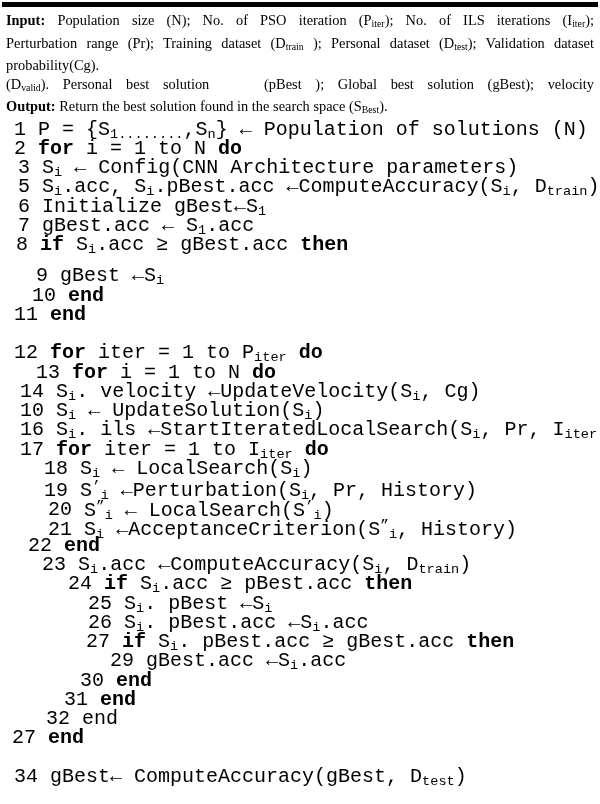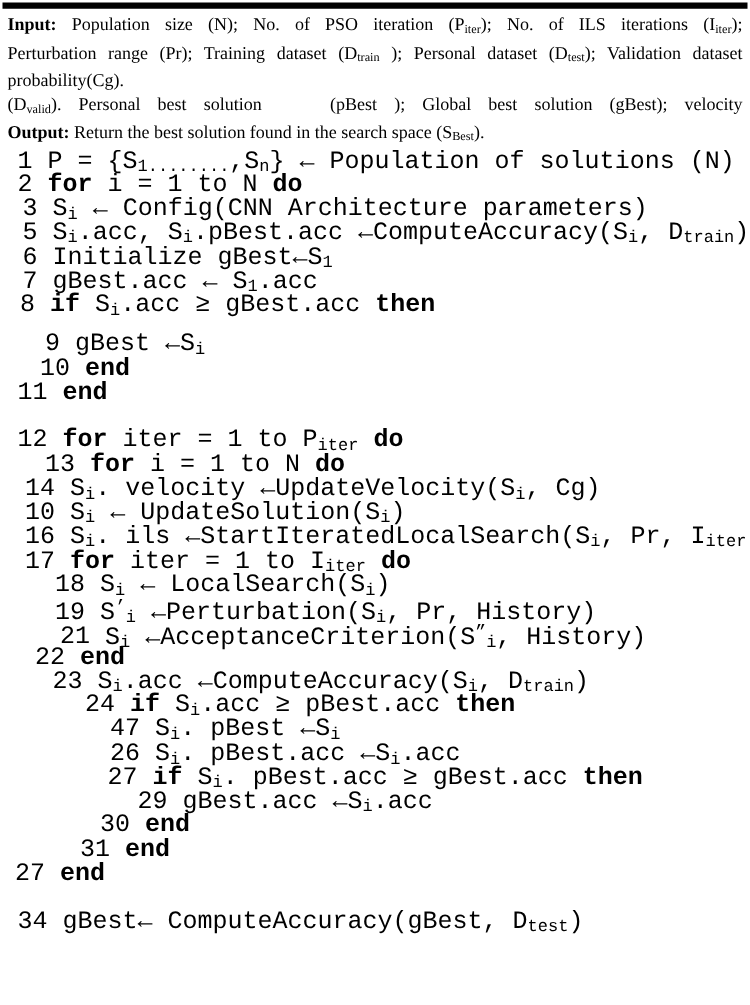--- a/index.html
+++ b/index.html
@@ -101,28 +101,30 @@
       <div class="line" style="padding-left: 8px;"><span>11</span> <span><b>end</b></span></div>
       <div class="spacer"></div>
       <div class="line" style="padding-left: 8px;"><span>12</span> <span><b>for</b> iter = 1 to P<sub>iter</sub> <b>do</b></span></div>
       <div class="line" style="padding-left: 30px;"><span>13</span> <span><b>for</b> i = 1 to N <b>do</b></span></div>
       <div class="line" style="padding-left: 14px;"><span>14</span> <span>S<sub>i</sub>. velocity ←UpdateVelocity(S<sub>i</sub>, Cg)</span></div>
       <div class="line" style="padding-left: 14px;"><span>10</span> <span>S<sub>i</sub> ← UpdateSolution(S<sub>i</sub>)</span></div>
       <div class="line" style="padding-left: 14px;"><span>16</span> <span>S<sub>i</sub>. ils ←StartIteratedLocalSearch(S<sub>i</sub>, Pr, I<sub>iter</sub>)</span></div>
       <div class="line" style="padding-left: 14px;"><span>17</span> <span><b>for</b> iter = 1 to I<sub>iter</sub> <b>do</b></span></div>
       <div class="line" style="padding-left: 38px;"><span>18</span> <span>S<sub>i</sub> ← LocalSearch(S<sub>i</sub>)</span></div>
       <div class="line" style="padding-left: 38px;"><span>19</span> <span>S<span class="prime">’</span><sub>i</sub> ←Perturbation(S<sub>i</sub>, Pr, History)</span></div>
+      <div class="line" style="padding-left: 42px;"><span>20</span> <span>S<span class="prime">”</span><sub>i</sub> ← LocalSearch(S<span class="prime">’</span><sub>i</sub>)</span></div>
       <div class="line" style="padding-left: 42px;"><span>21</span> <span>S<sub>i</sub> ←AcceptanceCriterion(S<span class="prime">”</span><sub>i</sub>, History)</span></div>
       <div class="line" style="padding-left: 22px;"><span>22</span> <span><b>end</b></span></div>
       <div class="line" style="padding-left: 36px;"><span>23</span> <span>S<sub>i</sub>.acc ←ComputeAccuracy(S<sub>i</sub>, D<sub>train</sub>)</span></div>
       <div class="line" style="padding-left: 62px;"><span>24</span> <span><b>if</b> S<sub>i</sub>.acc ≥ pBest.acc <b>then</b></span></div>
-      <div class="line" style="padding-left: 82px;"><span>47</span> <span>S<sub>i</sub>. pBest ←S<sub>i</sub></span></div>
+      <div class="line" style="padding-left: 82px;"><span>25</span> <span>S<sub>i</sub>. pBest ←S<sub>i</sub></span></div>
       <div class="line" style="padding-left: 82px;"><span>26</span> <span>S<sub>i</sub>. pBest.acc ←S<sub>i</sub>.acc</span></div>
       <div class="line" style="padding-left: 80px;"><span>27</span> <span><b>if</b> S<sub>i</sub>. pBest.acc ≥ gBest.acc <b>then</b></span></div>
       <div class="line" style="padding-left: 104px;"><span>29</span> <span>gBest.acc ←S<sub>i</sub>.acc</span></div>
       <div class="line" style="padding-left: 74px;"><span>30</span> <span><b>end</b></span></div>
       <div class="line" style="padding-left: 58px;"><span>31</span> <span><b>end</b></span></div>
+      <div class="line" style="padding-left: 40px;"><span>32</span> <span>end</span></div>
       <div class="line" style="padding-left: 6px;"><span>27</span> <span><b>end</b></span></div>
       <div class="spacer"></div>
       <div class="line" style="padding-left: 8px;"><span>34</span> <span>gBest← ComputeAccuracy(gBest, D<sub>test</sub>)</span></div>
     </div>
 
 </div>
 
 </body></html>

